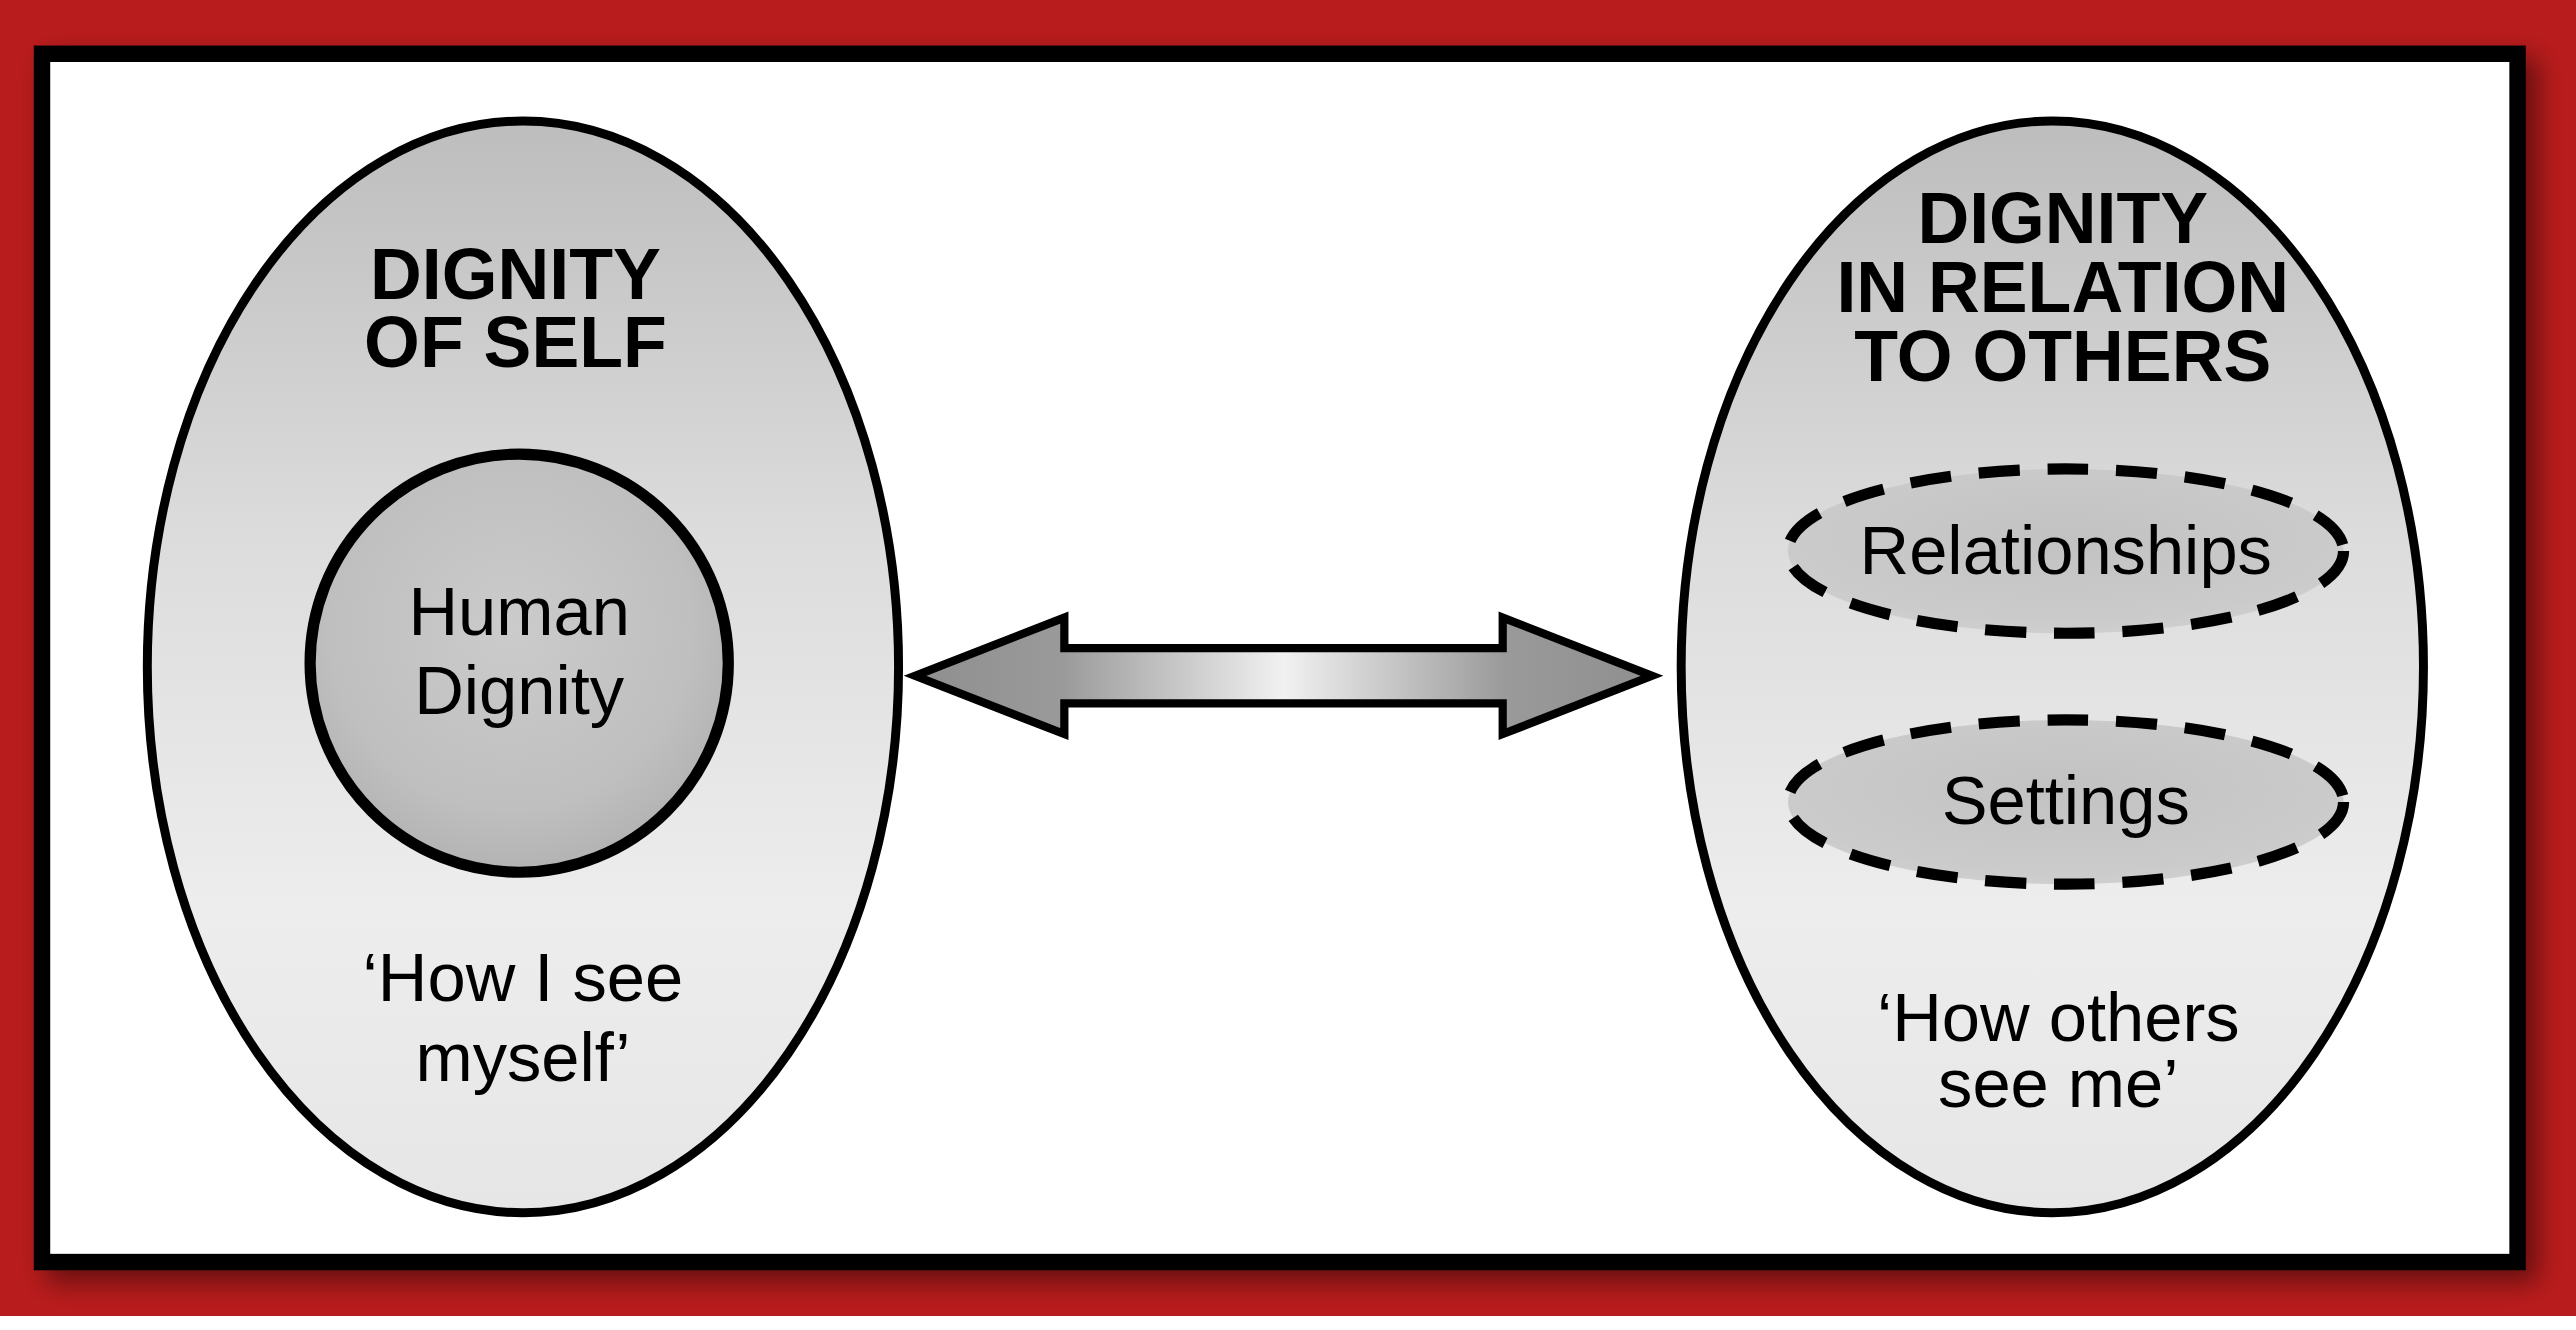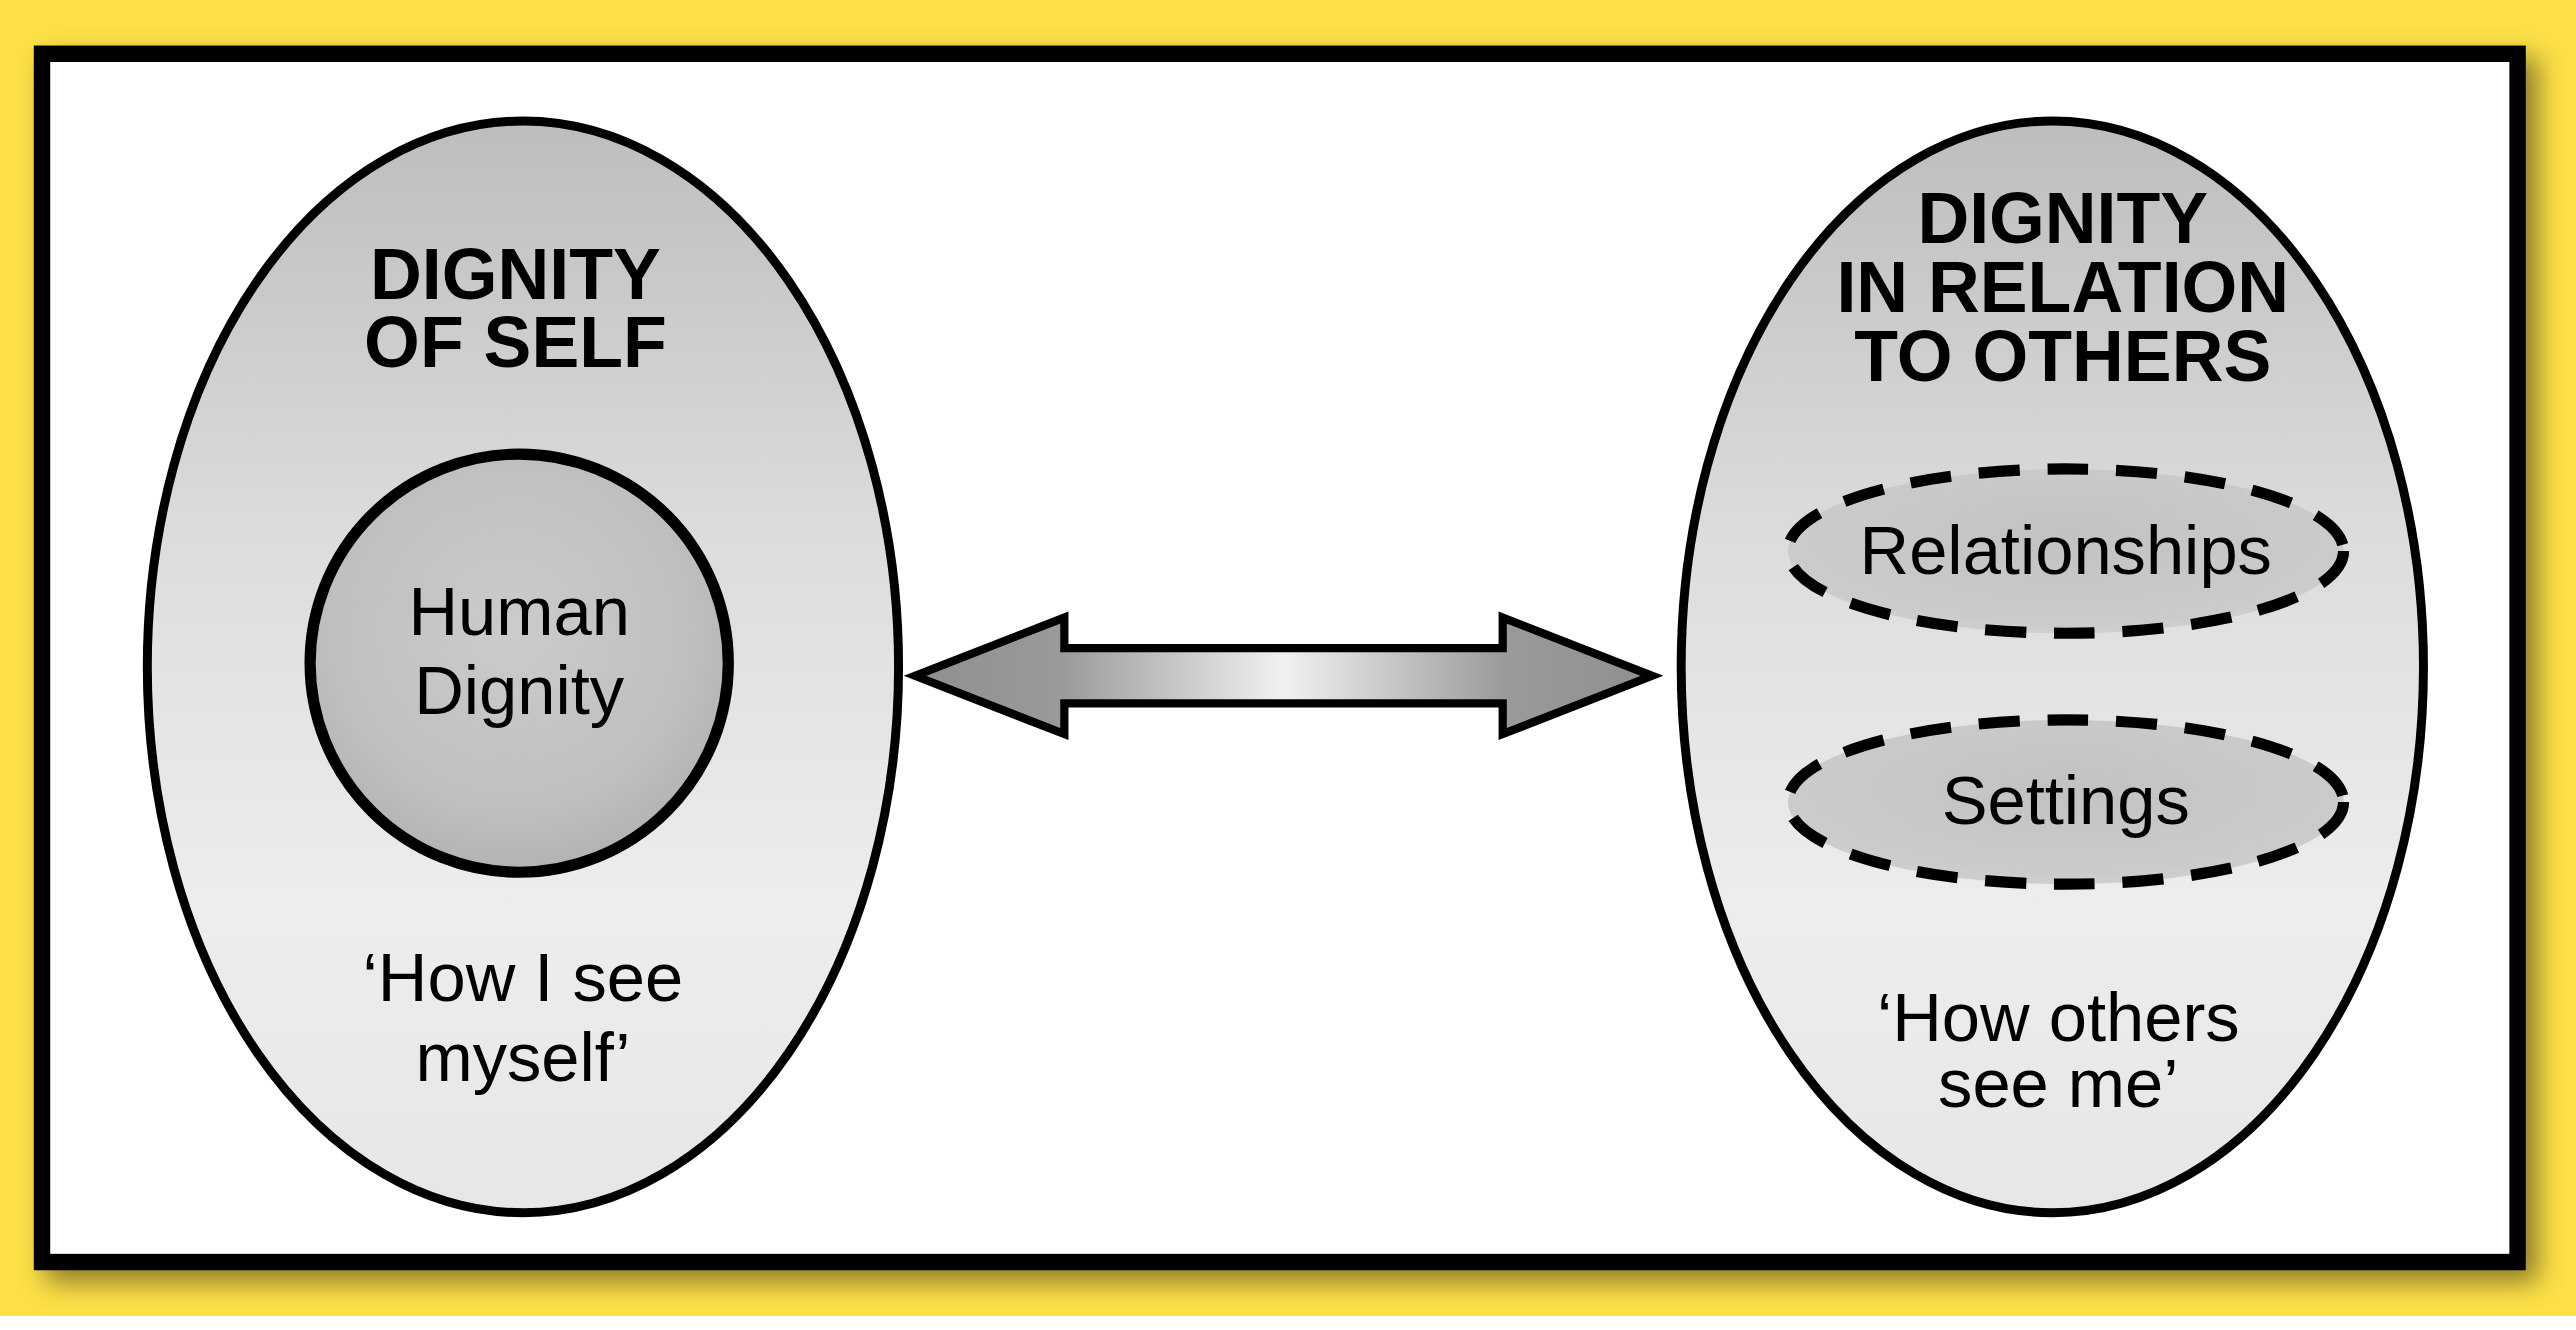--- a/index.html
+++ b/index.html
@@ -5,21 +5,21 @@
   html, body {
     margin: 0;
     padding: 0;
     background: #ffffff;
     font-family: "Liberation Sans", sans-serif;
   }
   .stage {
     position: relative;
     width: 2576px;
     height: 1316px;
-    background: #fde047;
+    background: #b91c1c;
     overflow: hidden;
   }
   svg { display: block; }
   .title-text {
     font-family: "Liberation Sans", sans-serif;
     font-weight: bold;
     font-size: 96px;
     fill: #000000;
     text-anchor: middle;
   }

